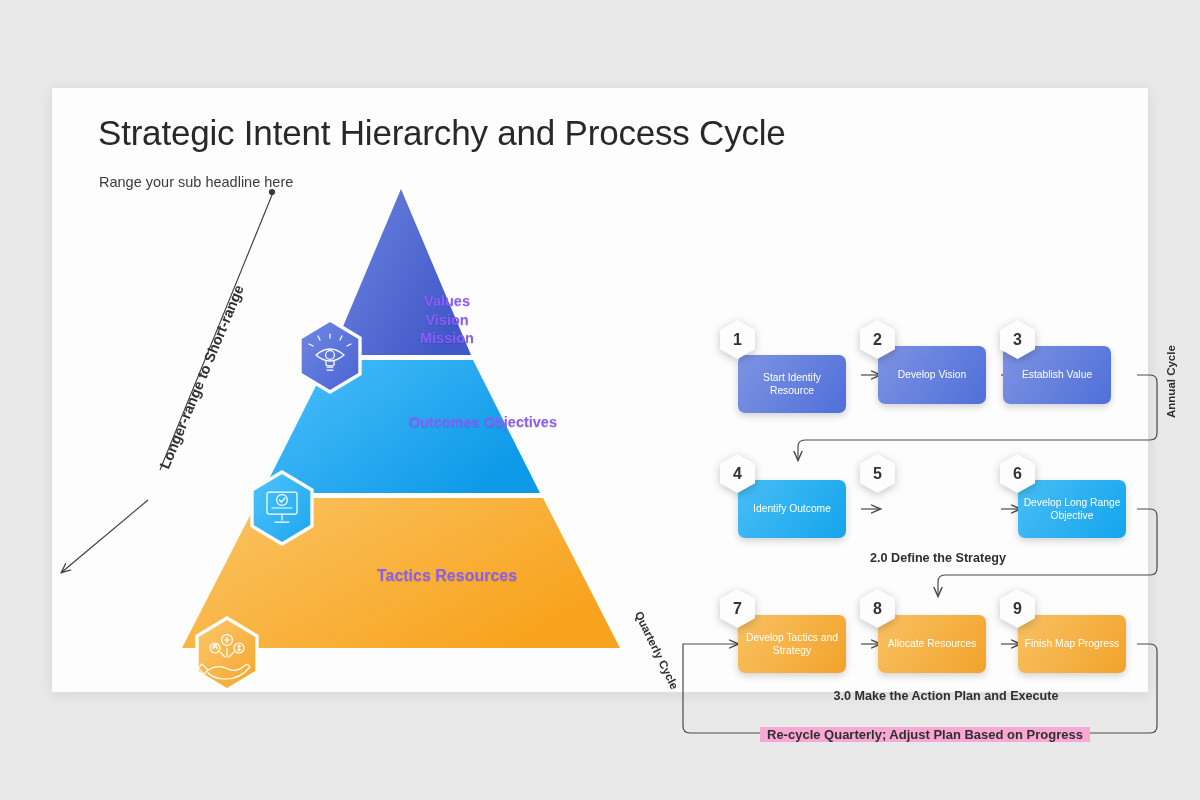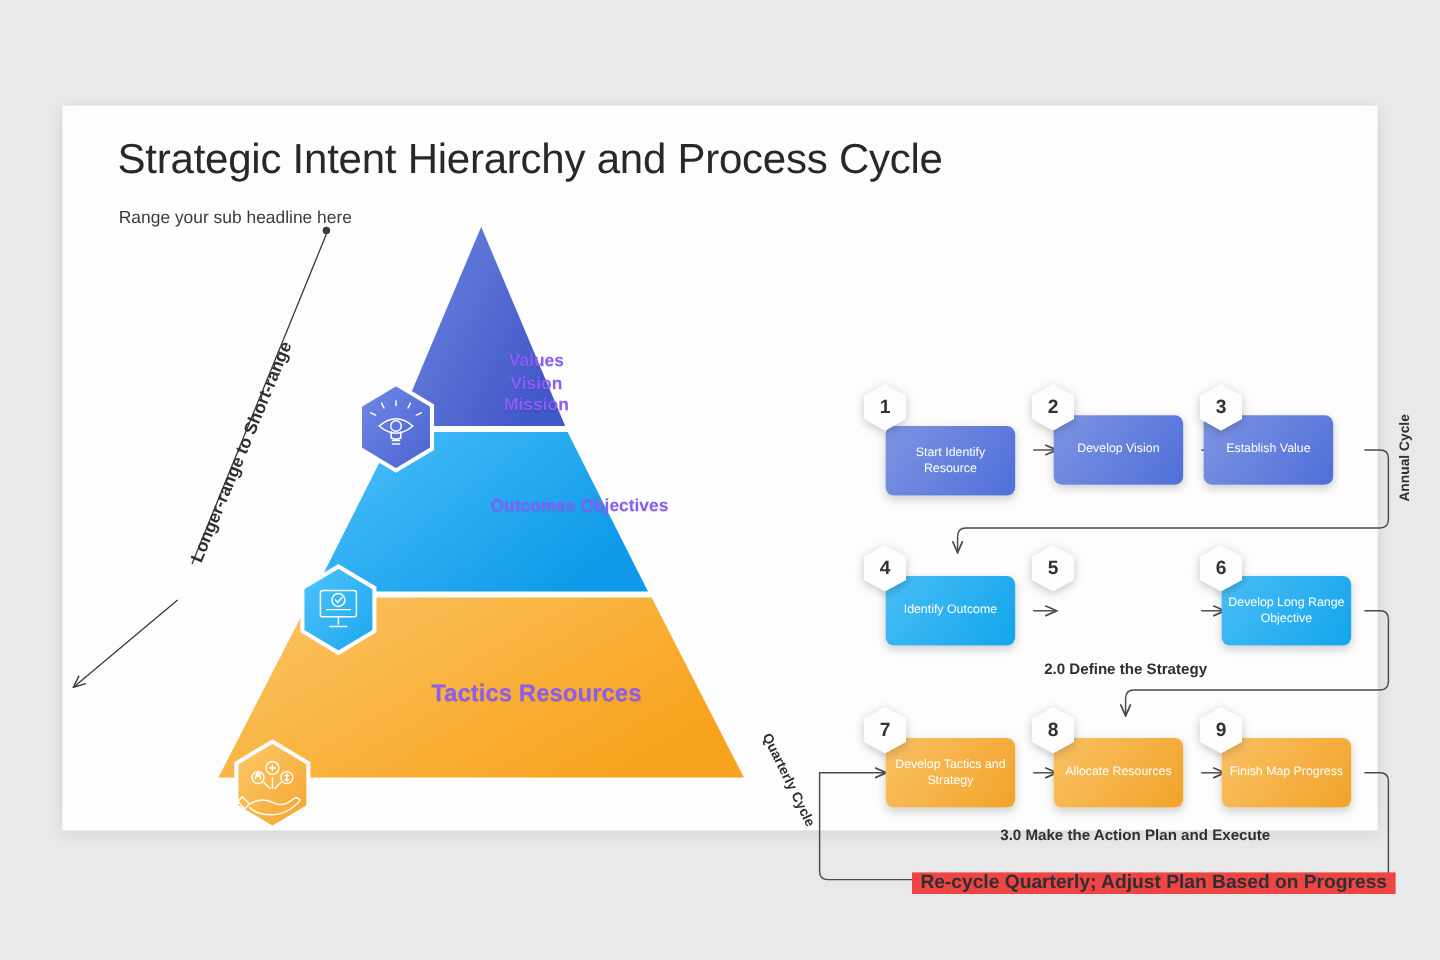--- a/index.html
+++ b/index.html
@@ -30,21 +30,21 @@
 
   
   #pyramid { position:absolute; left:0; top:0; width:620px; height:614px; }
   .tierlabel {
     position:absolute; color:#8b5cf6; font-weight:bold;
     text-align:center; line-height:1.28; pointer-events:none;
     text-shadow:0 1px 1px rgba(0,0,0,.12);
   }
   #lbl-top    { left:330px; top:204px; width:130px; font-size:14.5px; }
   #lbl-mid    { left:285px; top:325px; width:220px; font-size:14.5px;text-align:right; }
-  #lbl-bottom { left:285px; top:478px; width:220px; font-size:20px; }
+  #lbl-bottom { left:285px; top:478px; width:220px; font-size:16px; }
   .diag-label {
     position:absolute;
     font-size:14.5px; font-weight:bold; color:#2f2f31;
     transform-origin:left center;
     white-space:nowrap;
   }
 
   
   #cycle { position:absolute; left:600px; top:0; width:496px; height:614px; }
   .pbox {
@@ -74,22 +74,22 @@
 
   .phaselabel {
     position:absolute; font-size:12.6px; font-weight:bold;
     color:#2f2f31; text-align:center; white-space:nowrap;
   }
   .vlabel {
     position:absolute; font-size:11.5px; font-weight:bold; color:#2f2f31;
     white-space:nowrap; transform:rotate(-90deg); transform-origin:left top;
   }
   #recycle-label {
-    position:absolute; font-size:16px; font-weight:bold; color:#2f2f31;
-    white-space:nowrap; background:#ef4444; padding:0 7px;
+    position:absolute; font-size:13px; font-weight:bold; color:#2f2f31;
+    white-space:nowrap; background:#f9a8d4; padding:0 7px;
   }
   svg { overflow:visible; }
 </style>
 </head>
 <body>
 
 <div id="slide">
 
   <div id="title">Strategic Intent Hierarchy and Process Cycle</div>
   <div id="subtitle">Range your sub headline here</div>

